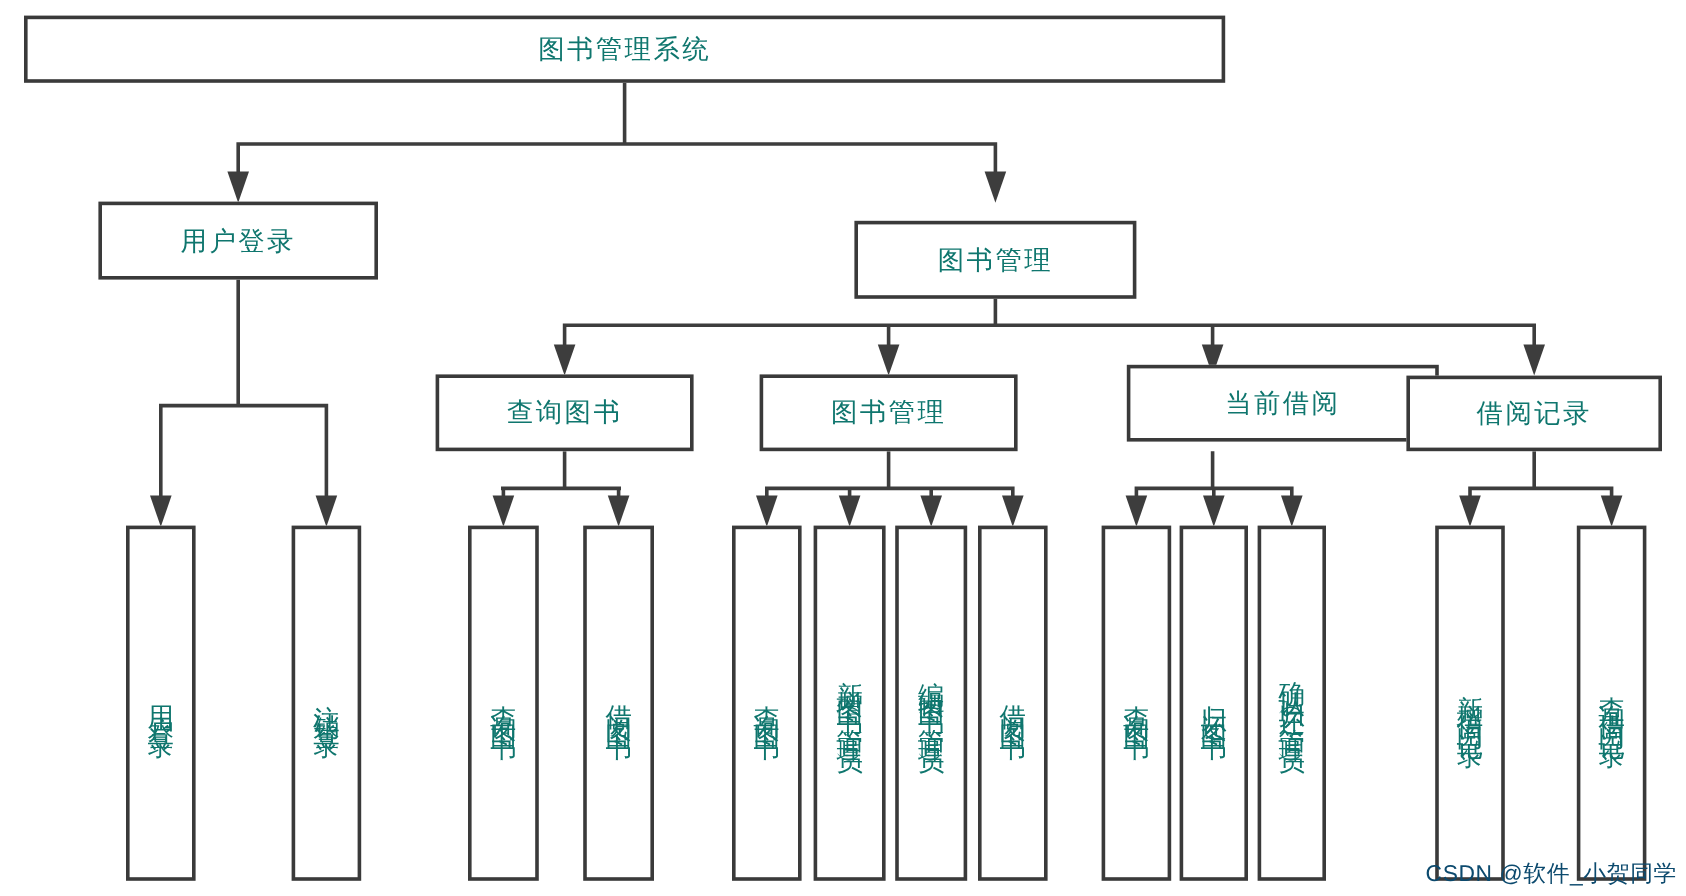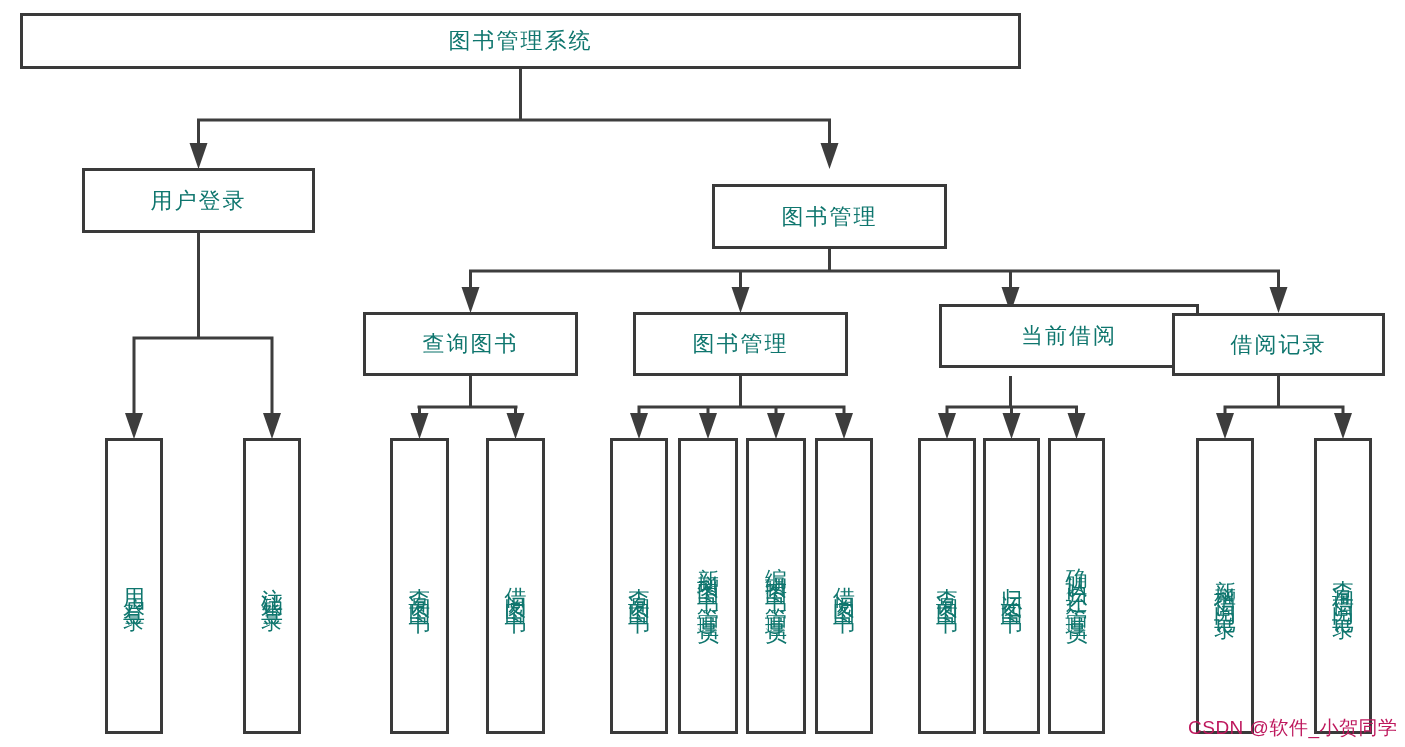--- a/index.html
+++ b/index.html
@@ -57,21 +57,21 @@
   #lf-9  { left: 983px;  width: 57px; }
   #lf-10 { left: 1048px; width: 57px; }
   #lf-11 { left: 1196px; width: 58px; }
   #lf-12 { left: 1314px; width: 58px; }
   .watermark {
     position: absolute;
     left: 1188px;
     top: 715px;
     font-size: 19px;
     letter-spacing: 0.5px;
-    color: #be185d;
+    color: #0c4a6e;
     z-index: 5;
     white-space: nowrap;
   }
 </style>
 </head>
 <body>
 
 <div class="stage">
 
   <svg class="connectors" viewBox="0 0 1405 747" xmlns="http://www.w3.org/2000/svg">

